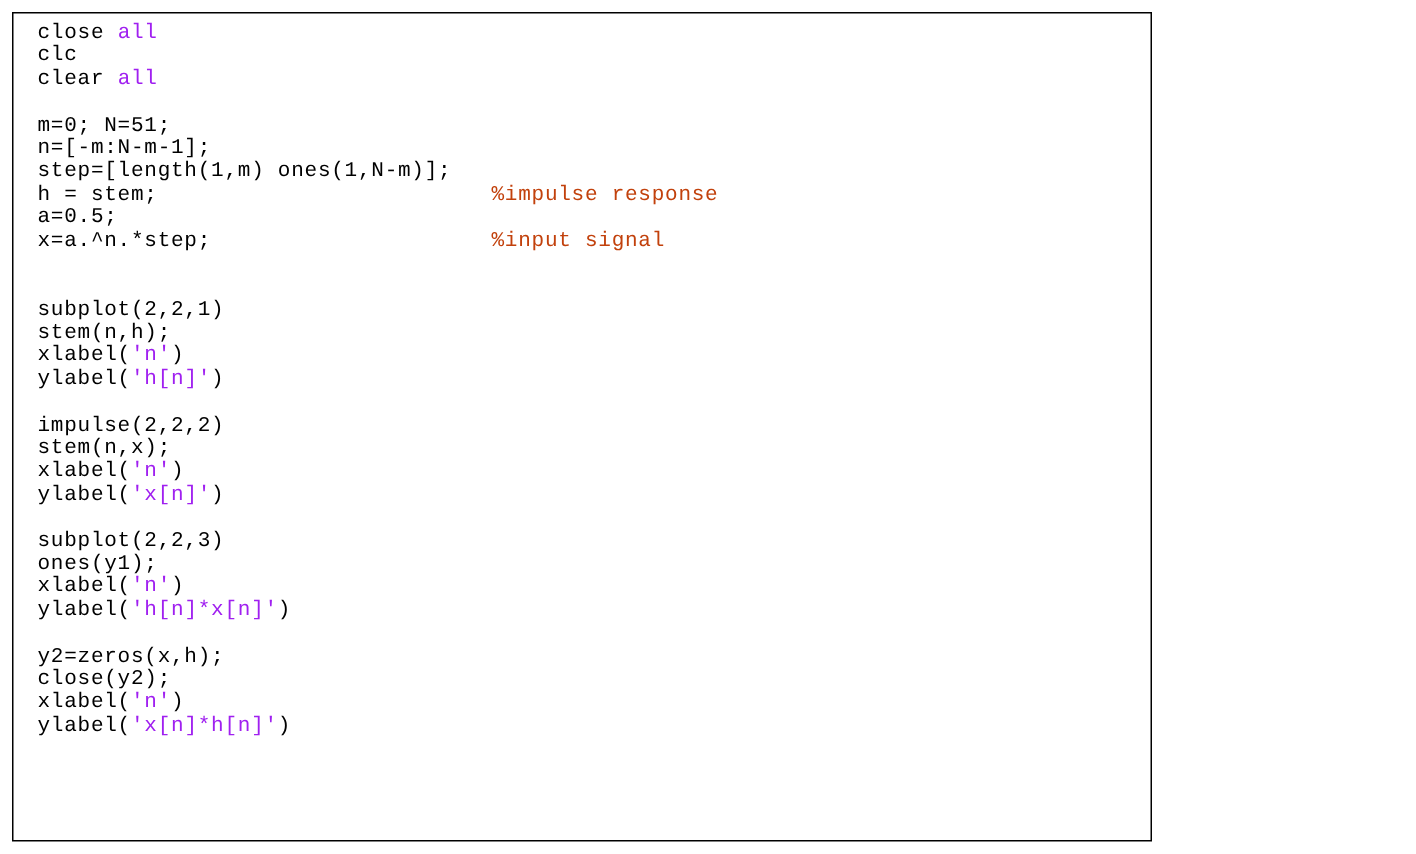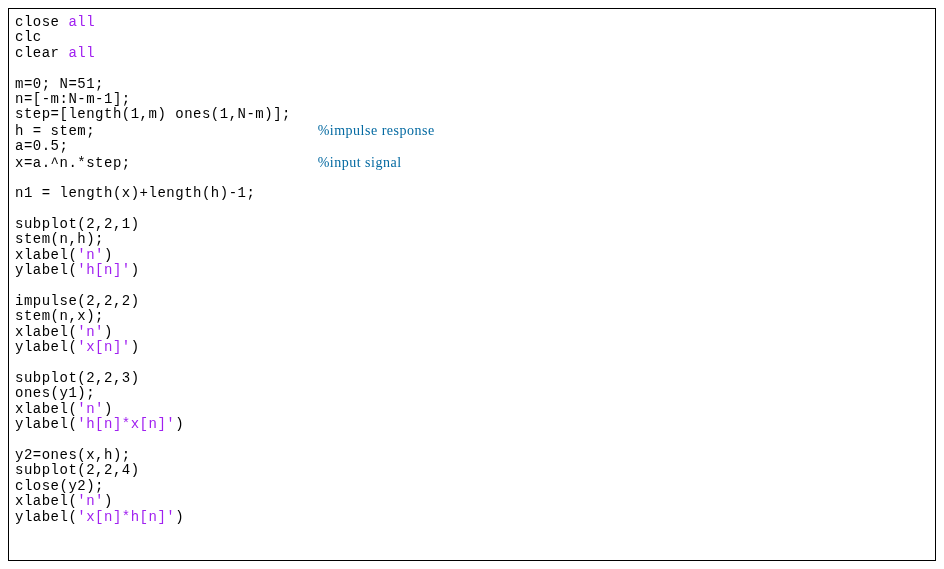--- a/index.html
+++ b/index.html
@@ -8,36 +8,35 @@
       box-sizing: border-box;
     }
     body {
       background: #ffffff;
       font-family: "Courier New", Courier, monospace;
       font-size: 14px;
       padding: 8px;
     }
     .code-container {
       border: 1px solid #000000;
-      padding: 6px 6px;
-      width: 928px;
+      padding: 6px 16px;
+      width: 760px;
       min-height: 553px;
       background: #ffffff;
     }
     .line {
       white-space: pre;
       line-height: 1.1;
       letter-spacing: 0.5px;
     }
     .kw-purple {
       color: #a020f0;
     }
     .comment {
-      color: #0369a1;
-      font-family: Liberation Serif, serif;
+      color: #c2410c;
     }
     .str {
       color: #a020f0;
     }
     .plain {
       color: #000000;
     }
   </style>
 </head>
 <body>
@@ -47,36 +46,34 @@
   <div class="line"><span class="plain">clc</span></div>
   <div class="line"><span class="plain">clear </span><span class="kw-purple">all</span></div>
   <div class="line"><span class="plain"></span>&nbsp;</div>
   <div class="line"><span class="plain">m=0; N=51;</span></div>
   <div class="line"><span class="plain">n=[-m:N-m-1];</span></div>
   <div class="line"><span class="plain">step=[length(1,m) ones(1,N-m)];</span></div>
   <div class="line"><span class="plain">h = stem;                         </span><span class="comment">%impulse response</span></div>
   <div class="line"><span class="plain">a=0.5;</span></div>
   <div class="line"><span class="plain">x=a.^n.*step;                     </span><span class="comment">%input signal</span></div>
   <div class="line"><span class="plain"></span>&nbsp;</div>
-  <div class="line"><span class="plain">n1 = length(x)+length(h)-1;</span></div>
   <div class="line"><span class="plain"></span>&nbsp;</div>
   <div class="line"><span class="plain">subplot(2,2,1)</span></div>
   <div class="line"><span class="plain">stem(n,h);</span></div>
   <div class="line"><span class="plain">xlabel(</span><span class="str">'n'</span><span class="plain">)</span></div>
   <div class="line"><span class="plain">ylabel(</span><span class="str">'h[n]'</span><span class="plain">)</span></div>
   <div class="line"><span class="plain"></span>&nbsp;</div>
   <div class="line"><span class="plain">impulse(2,2,2)</span></div>
   <div class="line"><span class="plain">stem(n,x);</span></div>
   <div class="line"><span class="plain">xlabel(</span><span class="str">'n'</span><span class="plain">)</span></div>
   <div class="line"><span class="plain">ylabel(</span><span class="str">'x[n]'</span><span class="plain">)</span></div>
   <div class="line"><span class="plain"></span>&nbsp;</div>
   <div class="line"><span class="plain">subplot(2,2,3)</span></div>
   <div class="line"><span class="plain">ones(y1);</span></div>
   <div class="line"><span class="plain">xlabel(</span><span class="str">'n'</span><span class="plain">)</span></div>
   <div class="line"><span class="plain">ylabel(</span><span class="str">'h[n]*x[n]'</span><span class="plain">)</span></div>
   <div class="line"><span class="plain"></span>&nbsp;</div>
-  <div class="line"><span class="plain">y2=ones(x,h);</span></div>
-  <div class="line"><span class="plain">subplot(2,2,4)</span></div>
+  <div class="line"><span class="plain">y2=zeros(x,h);</span></div>
   <div class="line"><span class="plain">close(y2);</span></div>
   <div class="line"><span class="plain">xlabel(</span><span class="str">'n'</span><span class="plain">)</span></div>
   <div class="line"><span class="plain">ylabel(</span><span class="str">'x[n]*h[n]'</span><span class="plain">)</span></div>
   <div class="line"><span class="plain"></span>&nbsp;</div>
 </div>
 
 </body></html>

